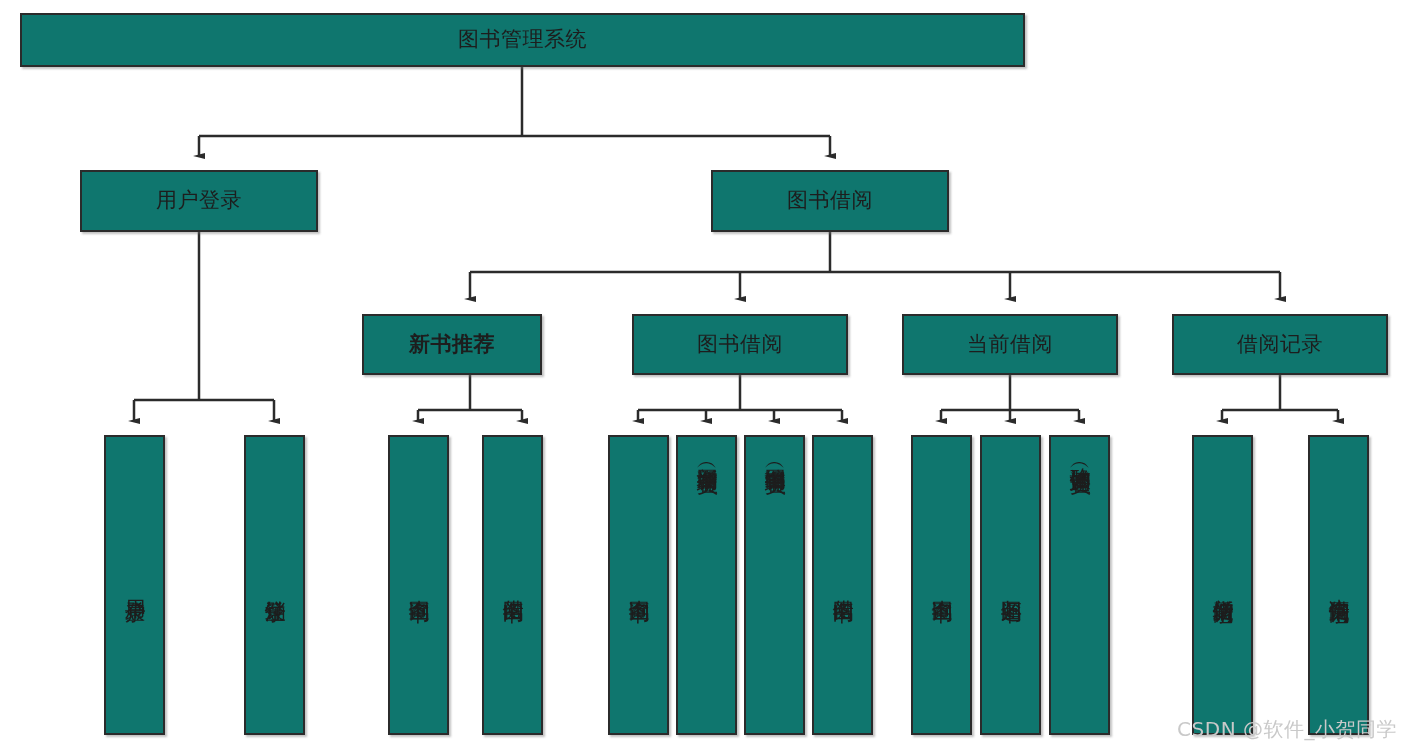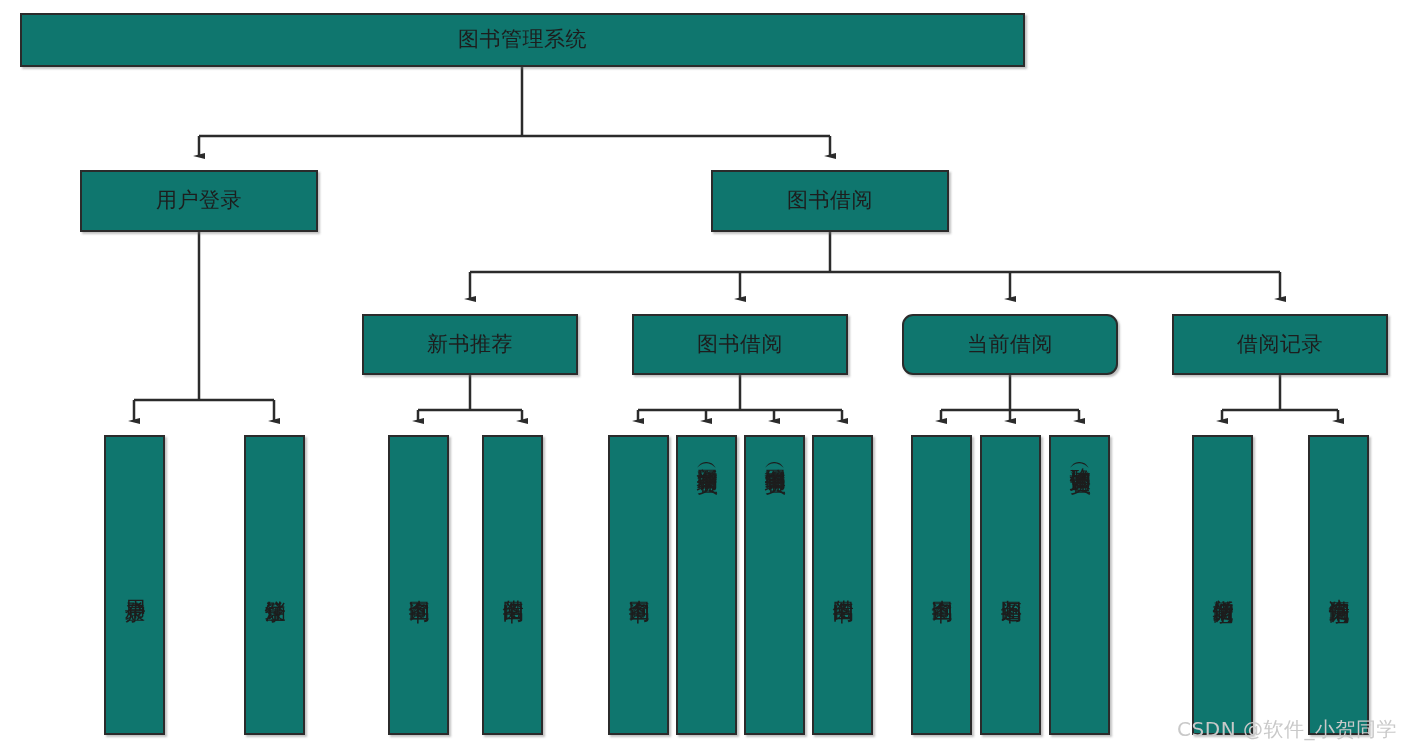--- a/index.html
+++ b/index.html
@@ -137,29 +137,29 @@
   </div>
 
   <div class="node-box" style="left:80px; top:170px; width:238px; height:62px;">
     <div class="node-label-h">用户登录</div>
   </div>
 
   <div class="node-box" style="left:711px; top:170px; width:238px; height:62px;">
     <div class="node-label-h">图书借阅</div>
   </div>
 
-  <div class="node-box" style="left:362px; top:314px; width:216px; height:61px;">
+  <div class="node-box" style="left:362px; top:314px; width:180px; height:61px;font-weight:bold;">
     <div class="node-label-h">新书推荐</div>
   </div>
 
   <div class="node-box" style="left:632px; top:314px; width:216px; height:61px;">
     <div class="node-label-h">图书借阅</div>
   </div>
 
-  <div class="node-box" style="left:902px; top:314px; width:216px; height:61px;border-radius:11px;">
+  <div class="node-box" style="left:902px; top:314px; width:216px; height:61px;">
     <div class="node-label-h">当前借阅</div>
   </div>
 
   <div class="node-box" style="left:1172px; top:314px; width:216px; height:61px;">
     <div class="node-label-h">借阅记录</div>
   </div>
 
   <div class="node-box" style="left:104px; top:435px; width:61px; height:300px;">
     <div class="node-label-v center-block">用户登录</div>
   </div>

